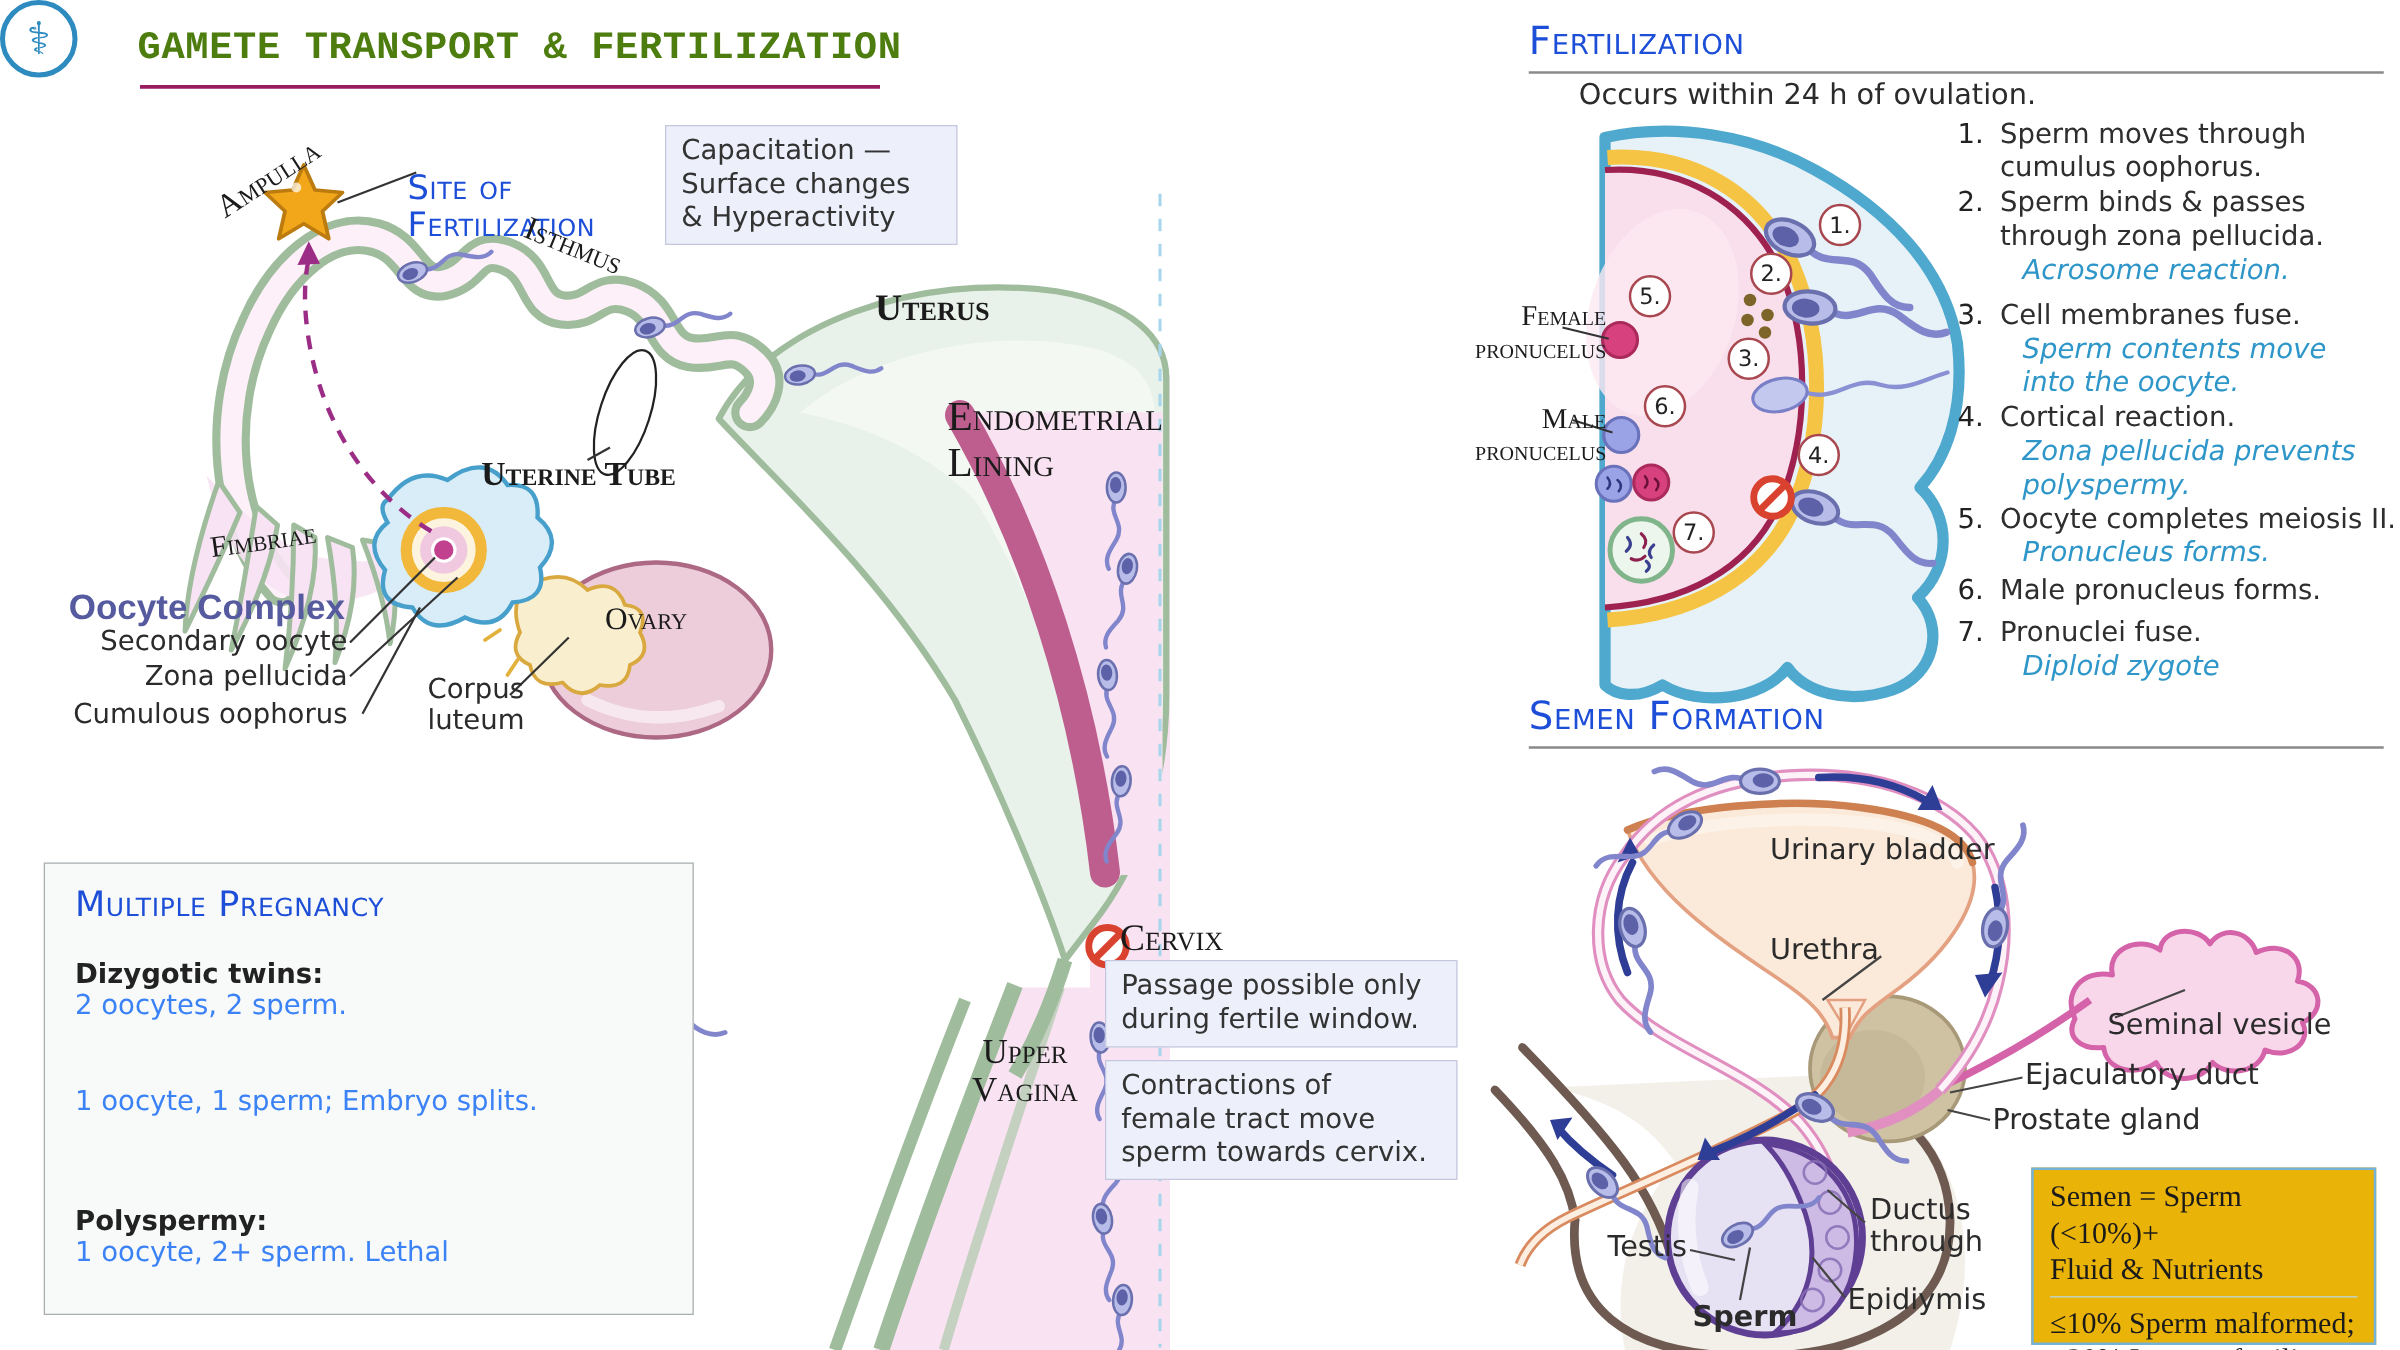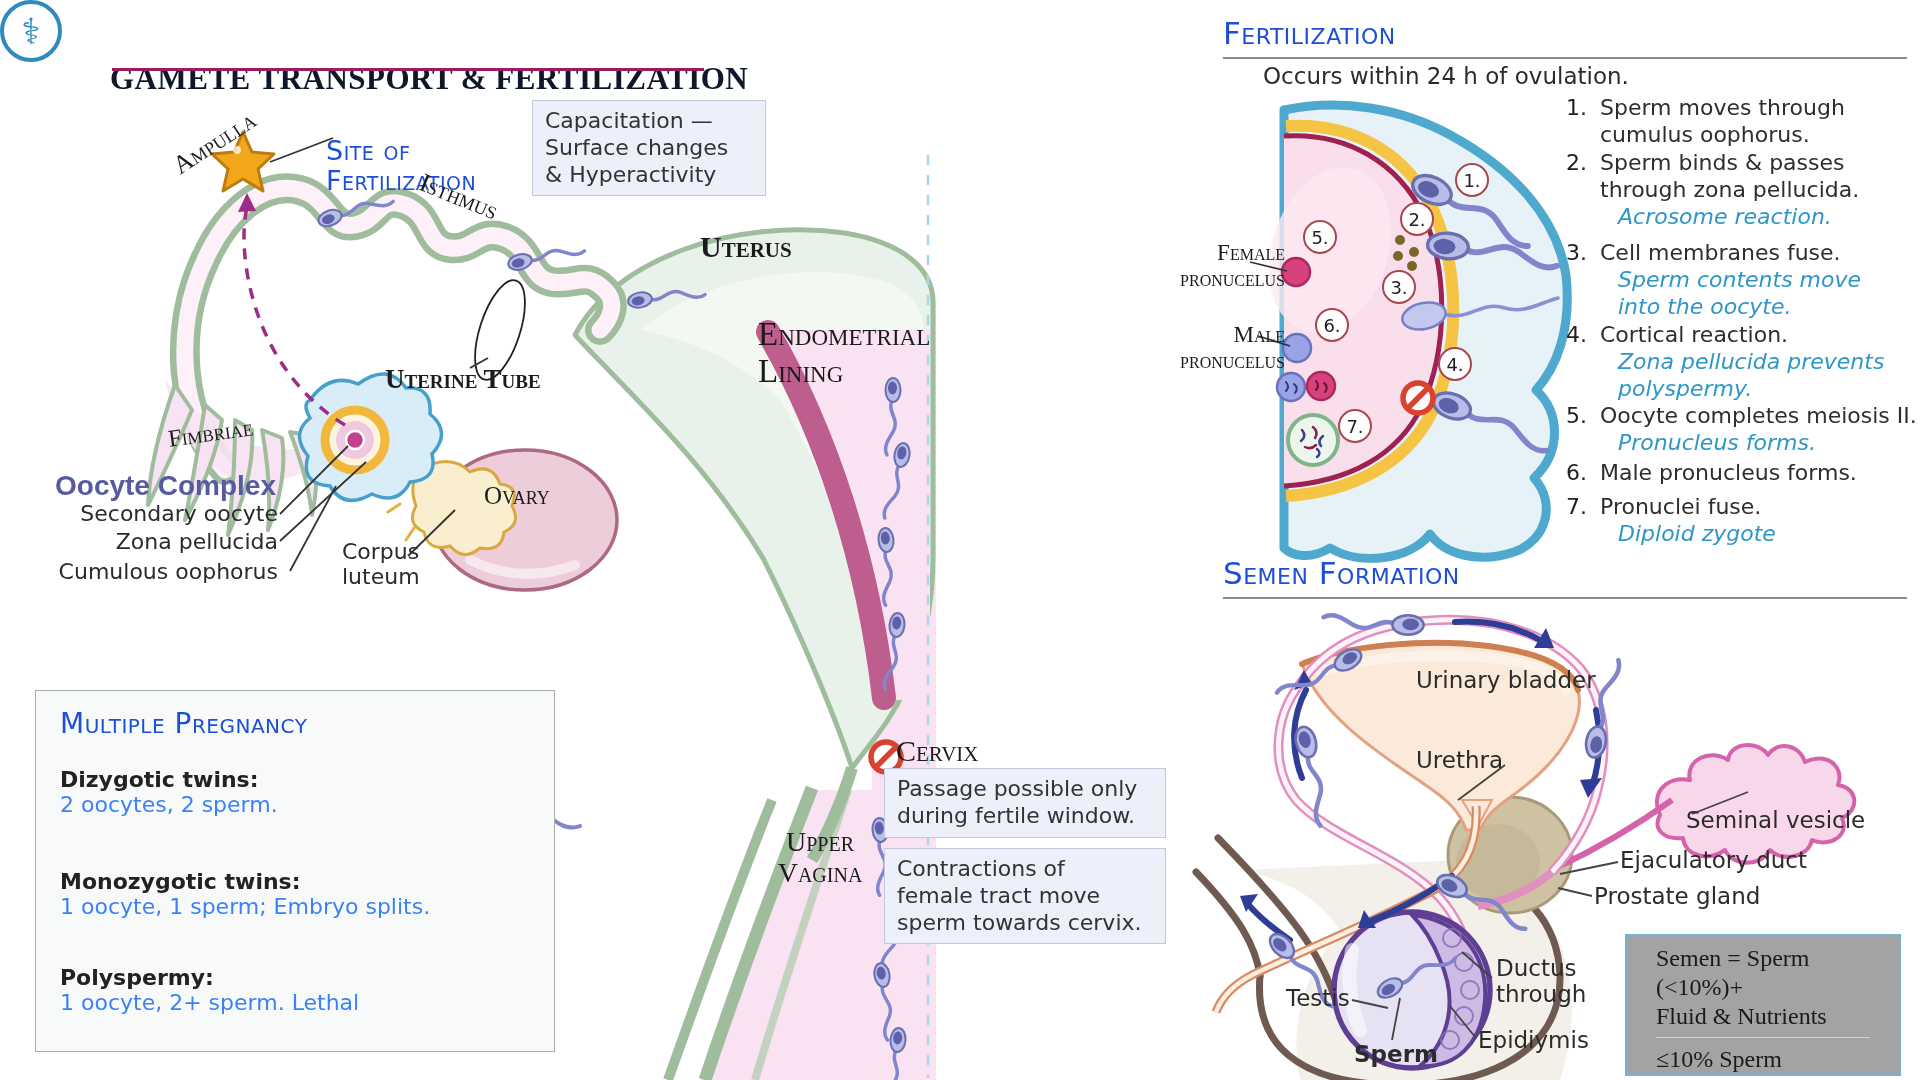--- a/index.html
+++ b/index.html
@@ -4,40 +4,40 @@
 <style>
   html,body{margin:0;padding:0;background:#fff;}
   #page{position:relative;width:1920px;height:1080px;background:#ffffff;overflow:hidden;
         font-family:"DejaVu Sans",sans-serif;color:#2b2b2b;}
   #art{position:absolute;left:0;top:0;z-index:1;}
   .lbl{position:absolute;z-index:2;line-height:1.12;}
   .pre{white-space:pre-line;}
   .serif{font-family:"Liberation Serif",serif;font-variant:small-caps;color:#1b1b1b;}
   .serifb{font-family:"Liberation Serif",serif;font-variant:small-caps;font-weight:bold;color:#1b1b1b;}
   .schead{font-variant:small-caps;color:#1d4ed8;letter-spacing:.5px;}
-  .title{font-family:Liberation Serif, serif;font-weight:bold;font-size:31px;color:#0f172a;letter-spacing:.5px;margin-top:40px;}
+  .title{font-family:Liberation Mono, monospace;font-weight:bold;font-size:31px;color:#4d7c0f;letter-spacing:.5px;}
   .title-rule{position:absolute;height:3px;background:#9a1b5e;z-index:2;}
   .logo{position:absolute;width:54px;height:54px;border:4px solid #2e8bc0;border-radius:50%;
         display:flex;align-items:center;justify-content:center;color:#2e8bc0;font-size:36px;z-index:2;background:#fff;}
   .callout{position:absolute;z-index:3;background:#edeffa;border:1px solid #c4c7de;
            padding:7px 12px;font-size:22px;color:#333;line-height:1.22;white-space:pre-line;}
   .mp-box{position:absolute;left:35px;top:690px;width:518px;height:360px;background:#f7faf8;
           border:1.5px solid #a8adb0;z-index:1;}
   .mp-item-title{font-weight:bold;font-size:22px;color:#222;}
   .mp-item-desc{font-size:22px;color:#3b82f6;}
   .sec-rule{position:absolute;height:2px;background:#8a8a8a;z-index:2;}
   .step{position:absolute;display:flex;z-index:2;}
   .step-num{font-size:22px;color:#222;width:34px;flex:none;}
   .step-body{width:330px;}
   .step-text{font-size:22px;color:#2e2e2e;line-height:1.22;white-space:pre-line;}
   .step-note{font-size:22px;color:#2e96c8;font-style:italic;line-height:1.22;white-space:pre-line;margin-left:18px;}
   .cn{position:absolute;width:30px;height:30px;border-radius:50%;background:#fff;border:2px solid #a8474f;
       z-index:3;display:flex;align-items:center;justify-content:center;font-size:18px;color:#222;}
-  .semen-box{position:absolute;left:1625px;top:934px;width:276px;height:142px;background:#a3a3a3;
-             border:2px solid #74b2d8;z-index:3;padding:8px 29px;box-sizing:border-box;
+  .semen-box{position:absolute;left:1625px;top:934px;width:276px;height:142px;background:#eab308;
+             border:2px solid #74b2d8;z-index:3;padding:8px 13px;box-sizing:border-box;
              font-family:"Liberation Serif",serif;font-size:24px;color:#1a1a1a;line-height:1.2;}
   .semen-div{height:1px;background:#b9d9ea;margin:7px 0;}
   .oocyte-heading{font-family:"Liberation Sans",sans-serif;font-weight:bold;font-size:28px;color:#565a9e;}
 </style>
 </head>
 <body>
 
 <div id="page">
 
 <svg id="art" width="1920" height="1080" viewBox="0 0 1920 1080">
@@ -337,21 +337,20 @@
 <div class="callout" style="left:884px;top:768px;width:256px;">Passage possible only
 during fertile window.</div>
 
 <div class="mp-box"></div>
 <div class="lbl schead" style="left:60px;top:708px;font-size:28px;">Multiple Pregnancy</div>
 <div class="lbl" style="left:60px;top:768px;">
   <div class="mp-item-title">Dizygotic twins:</div>
   <div class="mp-item-desc">2 oocytes, 2 sperm.</div>
 </div>
 <div class="lbl" style="left:60px;top:870px;">
-  <div class="mp-item-title">Monozygotic twins:</div>
   <div class="mp-item-desc">1 oocyte, 1 sperm; Embryo splits.</div>
 </div>
 <div class="lbl" style="left:60px;top:966px;">
   <div class="mp-item-title">Polyspermy:</div>
   <div class="mp-item-desc">1 oocyte, 2+ sperm. Lethal</div>
 </div>
 
 <div class="lbl schead" style="left:1223px;top:16px;font-size:31px;">Fertilization</div>
 <div class="sec-rule" style="left:1223px;top:57px;width:684px;"></div>
 <div class="lbl" style="left:1223px;top:64px;font-size:23px;margin-left:40px;">Occurs within 24 h of ovulation.</div>

